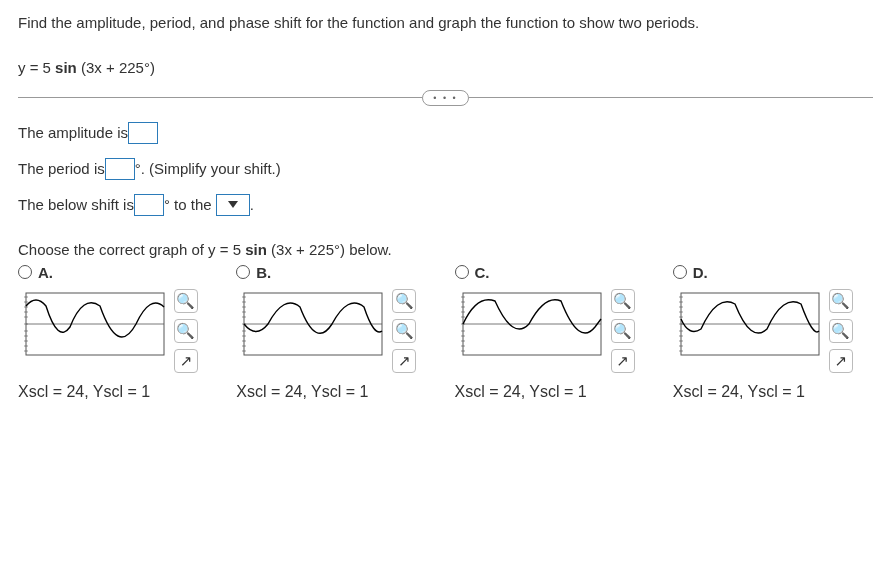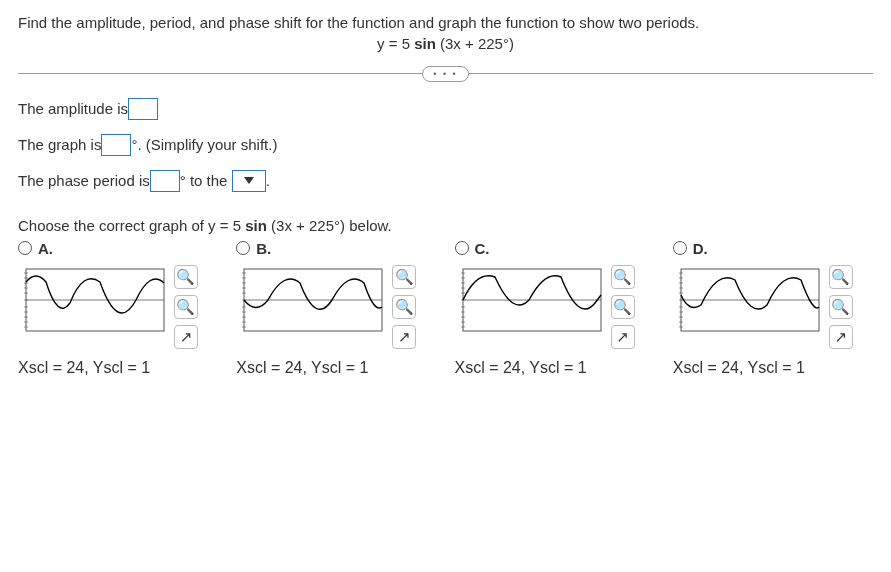--- a/index.html
+++ b/index.html
@@ -4,22 +4,22 @@
   <style>
     * { box-sizing: border-box; margin: 0; padding: 0; }
     body {
       font-family: Arial, sans-serif;
       font-size: 15px;
       color: #333;
       background: #fff;
       padding: 12px 18px;
       width: 891px;
     }
-    .question { margin-bottom: 0; line-height: 1.5; }
-    .equation { margin-bottom: 14px; text-align: center; }
+    .question { margin-bottom: 24px; line-height: 1.5; }
+    .equation { margin-bottom: 14px; }
     .divider-row { display: flex; align-items: center; margin: 10px 0 16px 0; }
     .divider { flex: 1; height: 1px; background: #999; }
     .dots-btn {
       border: 1px solid #999; border-radius: 10px; padding: 0 10px;
       font-size: 9px; letter-spacing: 2px; color: #666; background: #fff; cursor: pointer;
       line-height: 14px;
     }
     .field-line { margin: 10px 0 14px 0; display: flex; align-items: center; flex-wrap: wrap; }
     .input-box {
       width: 30px; height: 22px; border: 1px solid #2b7bb9; background: #fff;
@@ -69,29 +69,29 @@
   <button class="dots-btn">• • •</button>
   <div class="divider"></div>
 </div>
 
 <div class="field-line">
   <span>The amplitude is</span>
   <input class="input-box" style="">
 </div>
 
 <div class="field-line">
-  <span>The graph is</span>
+  <span>The period is</span>
   <span style="position:relative;display:inline-block;">
     <input class="input-box" style="">
   </span>
   <span>°. (Simplify your shift.)</span>
 </div>
 
 <div class="field-line">
-  <span>The phase period is</span>
+  <span>The below shift is</span>
   <input class="input-box" style="">
   <span>° to the</span>
   <span>&nbsp;</span>
   <span class="dropdown-box">
     <span class="caret"></span>
   </span>
   <span>.</span>
 </div>
 
 <div class="choose">

